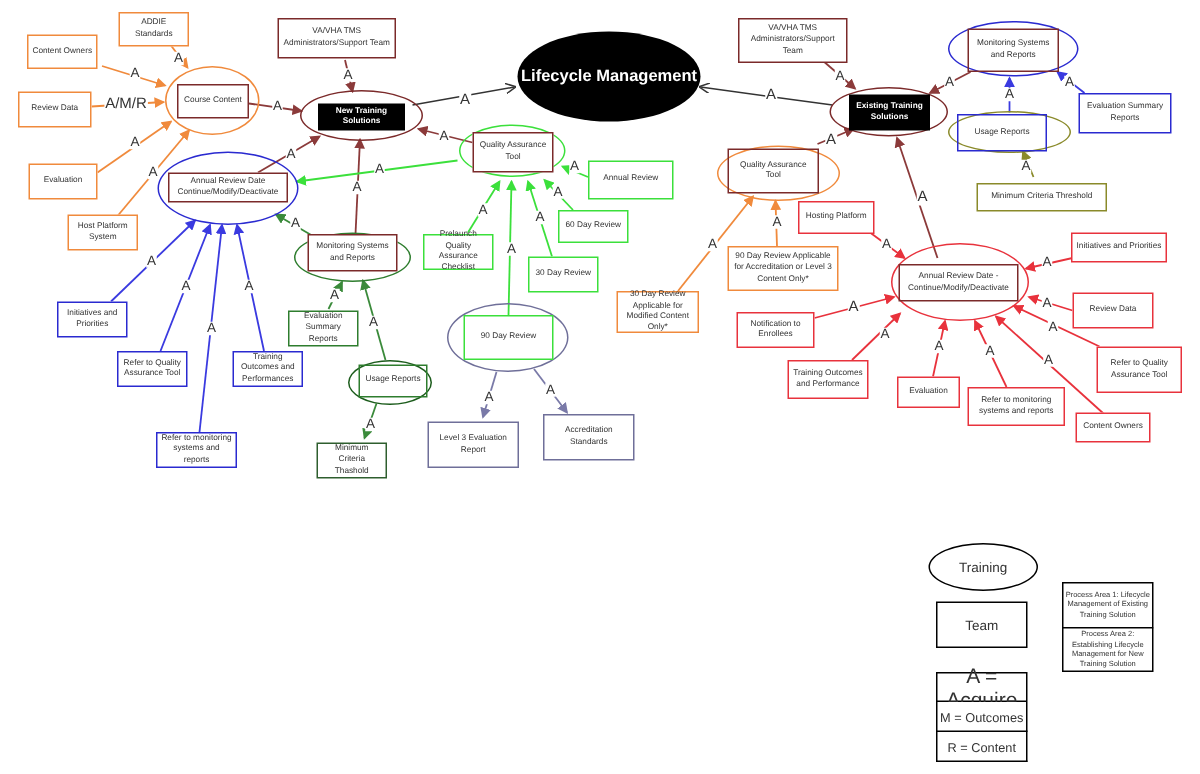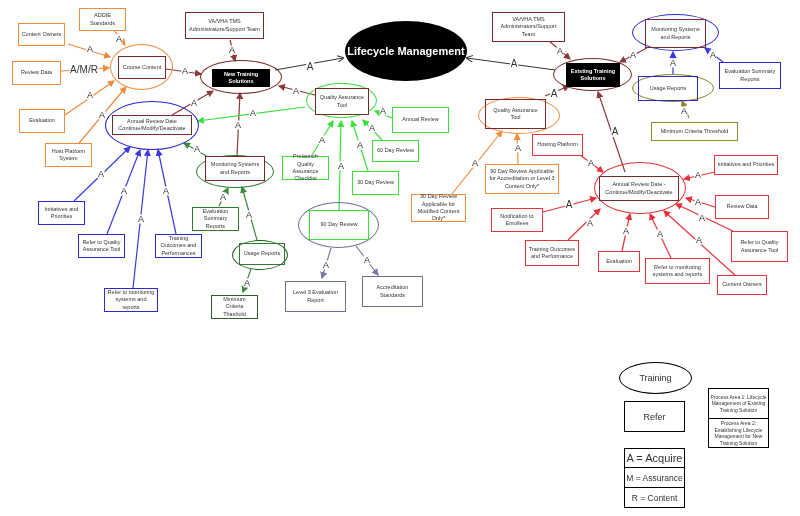--- a/index.html
+++ b/index.html
@@ -243,20 +243,20 @@
 <span class="lbl" style="left:626px;top:231px;">A</span>
 <span class="lbl" style="left:660px;top:234px;">A</span>
 <span class="lbl" style="left:699px;top:240px;">A</span>
 <span class="lbl" style="left:702px;top:218px;">A</span>
 <span class="lbl" style="left:698px;top:202px;">A</span>
 <span class="lbl" style="left:698px;top:175px;">A</span>
 
 <div class="ellipse" style="left:619px;top:362px;width:73px;height:32px;border:1.2px solid #000;display:flex;align-items:center;justify-content:center;font-size:9px;color:#333;">
     <span>Training</span>
   </div>
-<div class="legend-box" style="left:624px;top:401px;width:61px;height:31px;font-size:9px;">Refer</div>
-
-<div class="legend-box" style="left:624px;top:448px;width:61px;height:20px;font-size:11px;">A = Acquire</div>
-<div class="legend-box" style="left:624px;top:468px;width:61px;height:20px;font-size:8.5px;border-top:none;">M = Assurance</div>
+<div class="legend-box" style="left:624px;top:401px;width:61px;height:31px;font-size:9px;">Team</div>
+
+<div class="legend-box" style="left:624px;top:448px;width:61px;height:20px;font-size:14px;">A = Acquire</div>
+<div class="legend-box" style="left:624px;top:468px;width:61px;height:20px;font-size:8.5px;border-top:none;">M = Outcomes</div>
 <div class="legend-box" style="left:624px;top:488px;width:61px;height:20px;font-size:8.5px;border-top:none;">R = Content</div>
 
 <div class="legend-box" style="left:708px;top:388px;width:61px;height:31px;font-size:5px;line-height:1.3;padding:1px;">Process Area 1: Lifecycle Management of Existing Training Solution</div>
 <div class="legend-box" style="left:708px;top:418px;width:61px;height:30px;font-size:5px;line-height:1.3;padding:1px;">Process Area 2: Establishing Lifecycle Management for New Training Solution</div>
 
 </body></html>

